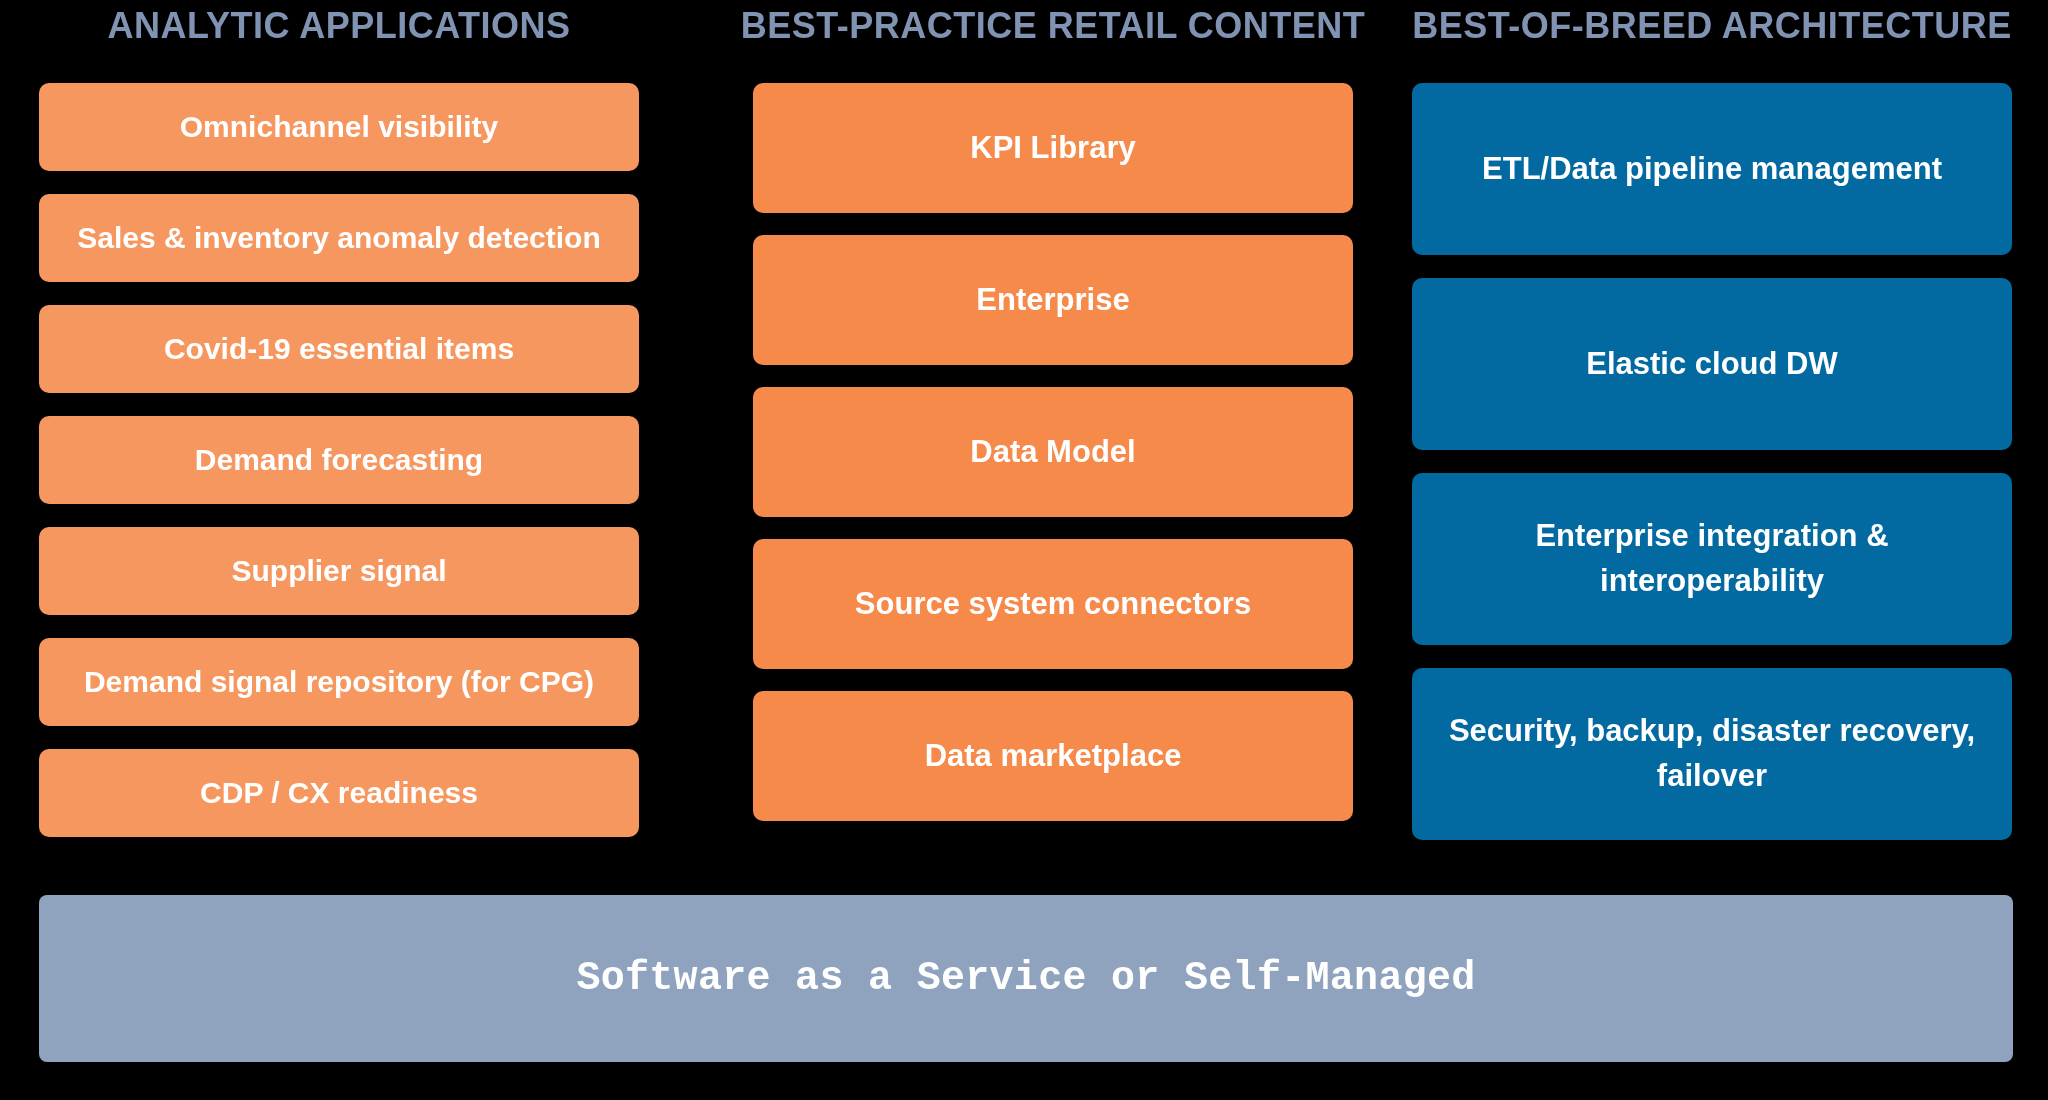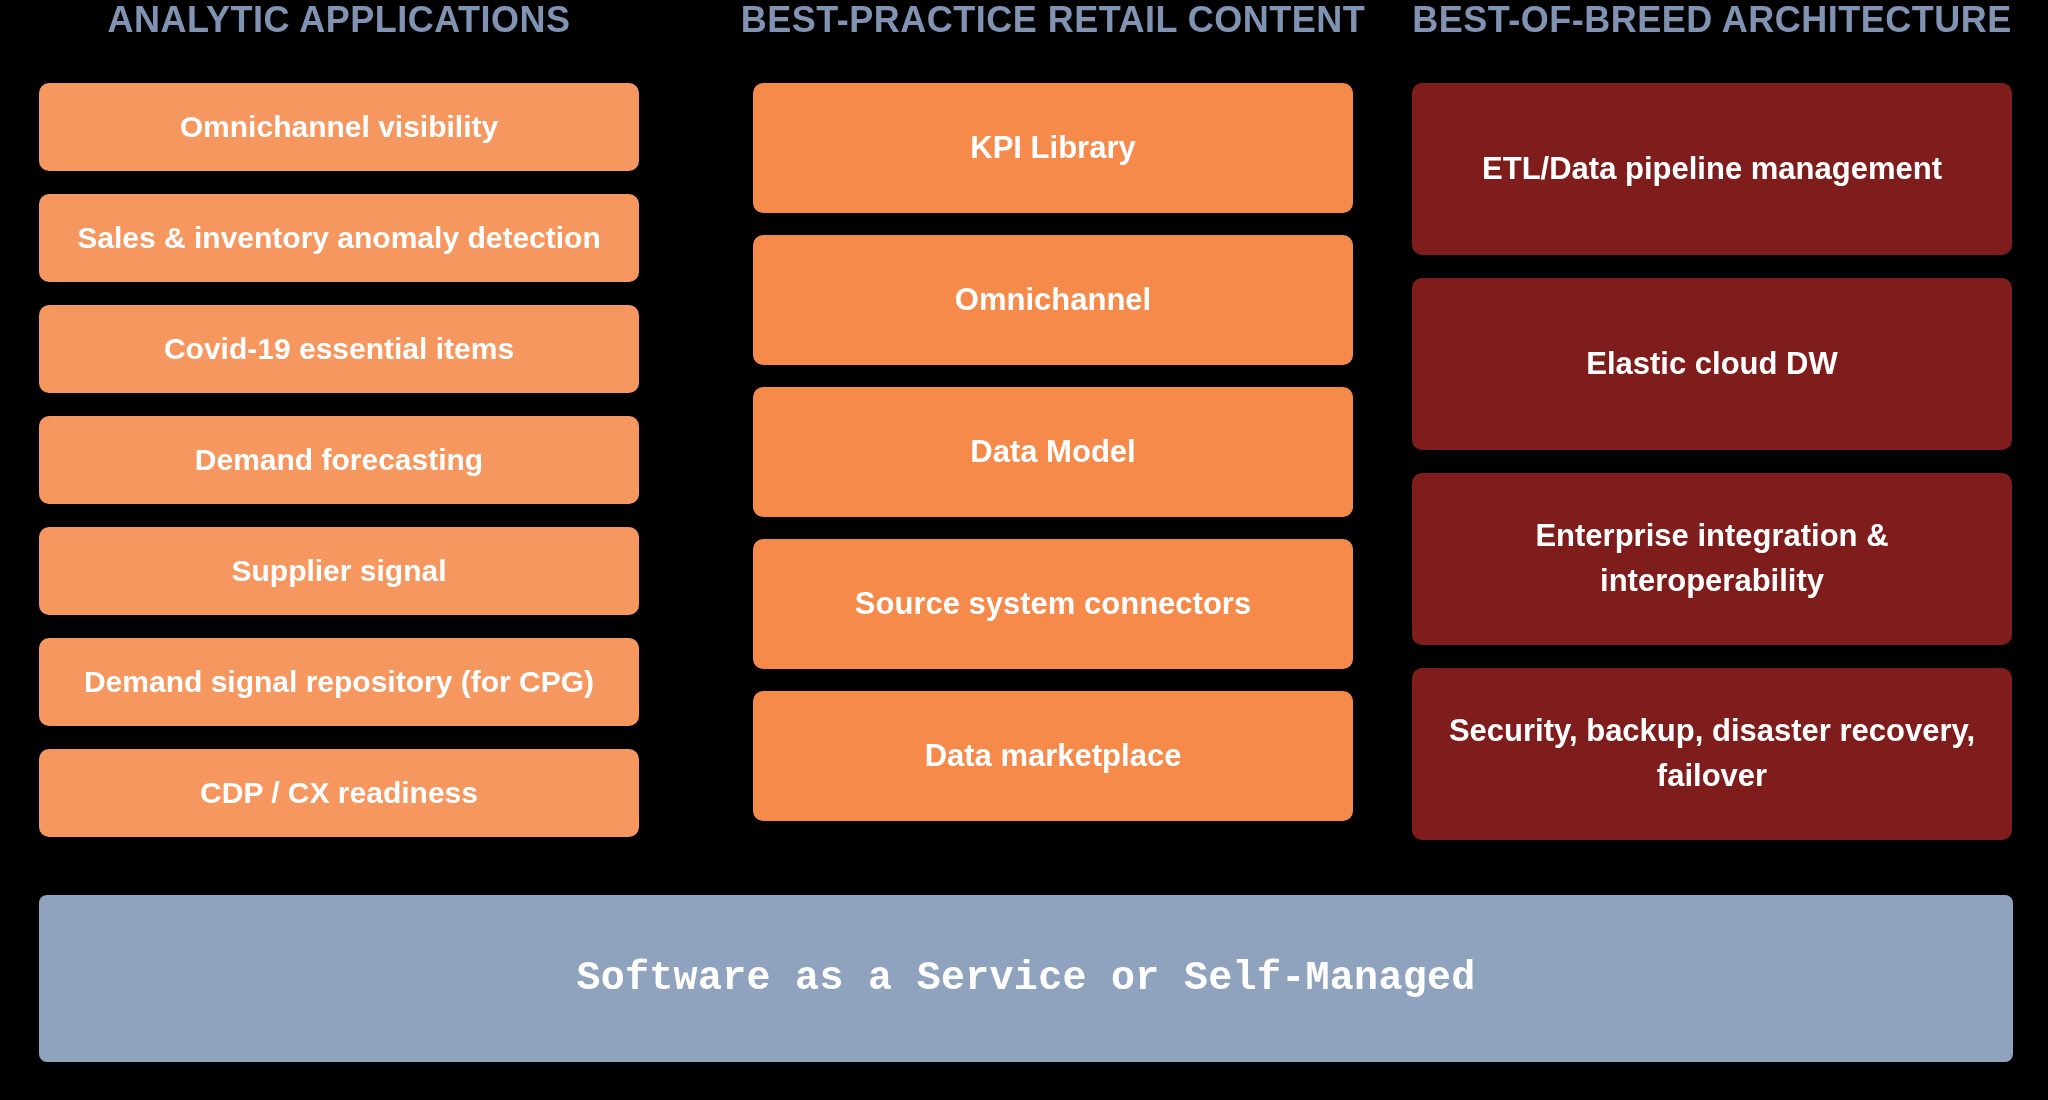--- a/index.html
+++ b/index.html
@@ -27,21 +27,21 @@
   .col-header {
     height: 83px;
     display: flex;
     align-items: flex-start;
     justify-content: center;
     font-size: 36px;
     font-weight: bold;
     letter-spacing: 0.5px;
     color: #8193b3;
     line-height: 1.0;
-    padding-top: 2px;
+    padding-top: 8px;
     box-sizing: border-box;
     white-space: nowrap;
   }
 
   .box {
     box-sizing: border-box;
     width: 100%;
     border-radius: 10px;
     display: flex;
     align-items: center;
@@ -60,21 +60,21 @@
   }
   .col-middle .box {
     height: 130px;
     margin-bottom: 22px;
     background: #f58a4a;
     font-size: 31px;
   }
   .col-right .box {
     height: 172px;
     margin-bottom: 23px;
-    background: #7f1d1d;
+    background: #0369a1;
     font-size: 31px;
   }
 
   .footer-bar {
     position: absolute;
     left: 39px;
     top: 895px;
     width: 1974px;
     height: 167px;
     border-radius: 8px;
@@ -103,21 +103,21 @@
     <div class="box">Covid-19 essential items</div>
     <div class="box">Demand forecasting</div>
     <div class="box">Supplier signal</div>
     <div class="box">Demand signal repository (for CPG)</div>
     <div class="box">CDP / CX readiness</div>
   </div>
 
   <div class="col col-middle">
     <div class="col-header">BEST-PRACTICE RETAIL CONTENT</div>
     <div class="box">KPI Library</div>
-    <div class="box">Omnichannel</div>
+    <div class="box">Enterprise</div>
     <div class="box">Data Model</div>
     <div class="box">Source system connectors</div>
     <div class="box">Data marketplace</div>
   </div>
 
   <div class="col col-right">
     <div class="col-header">BEST-OF-BREED ARCHITECTURE</div>
     <div class="box">ETL/Data pipeline management</div>
     <div class="box">Elastic cloud DW</div>
     <div class="box">Enterprise integration &amp; interoperability</div>

